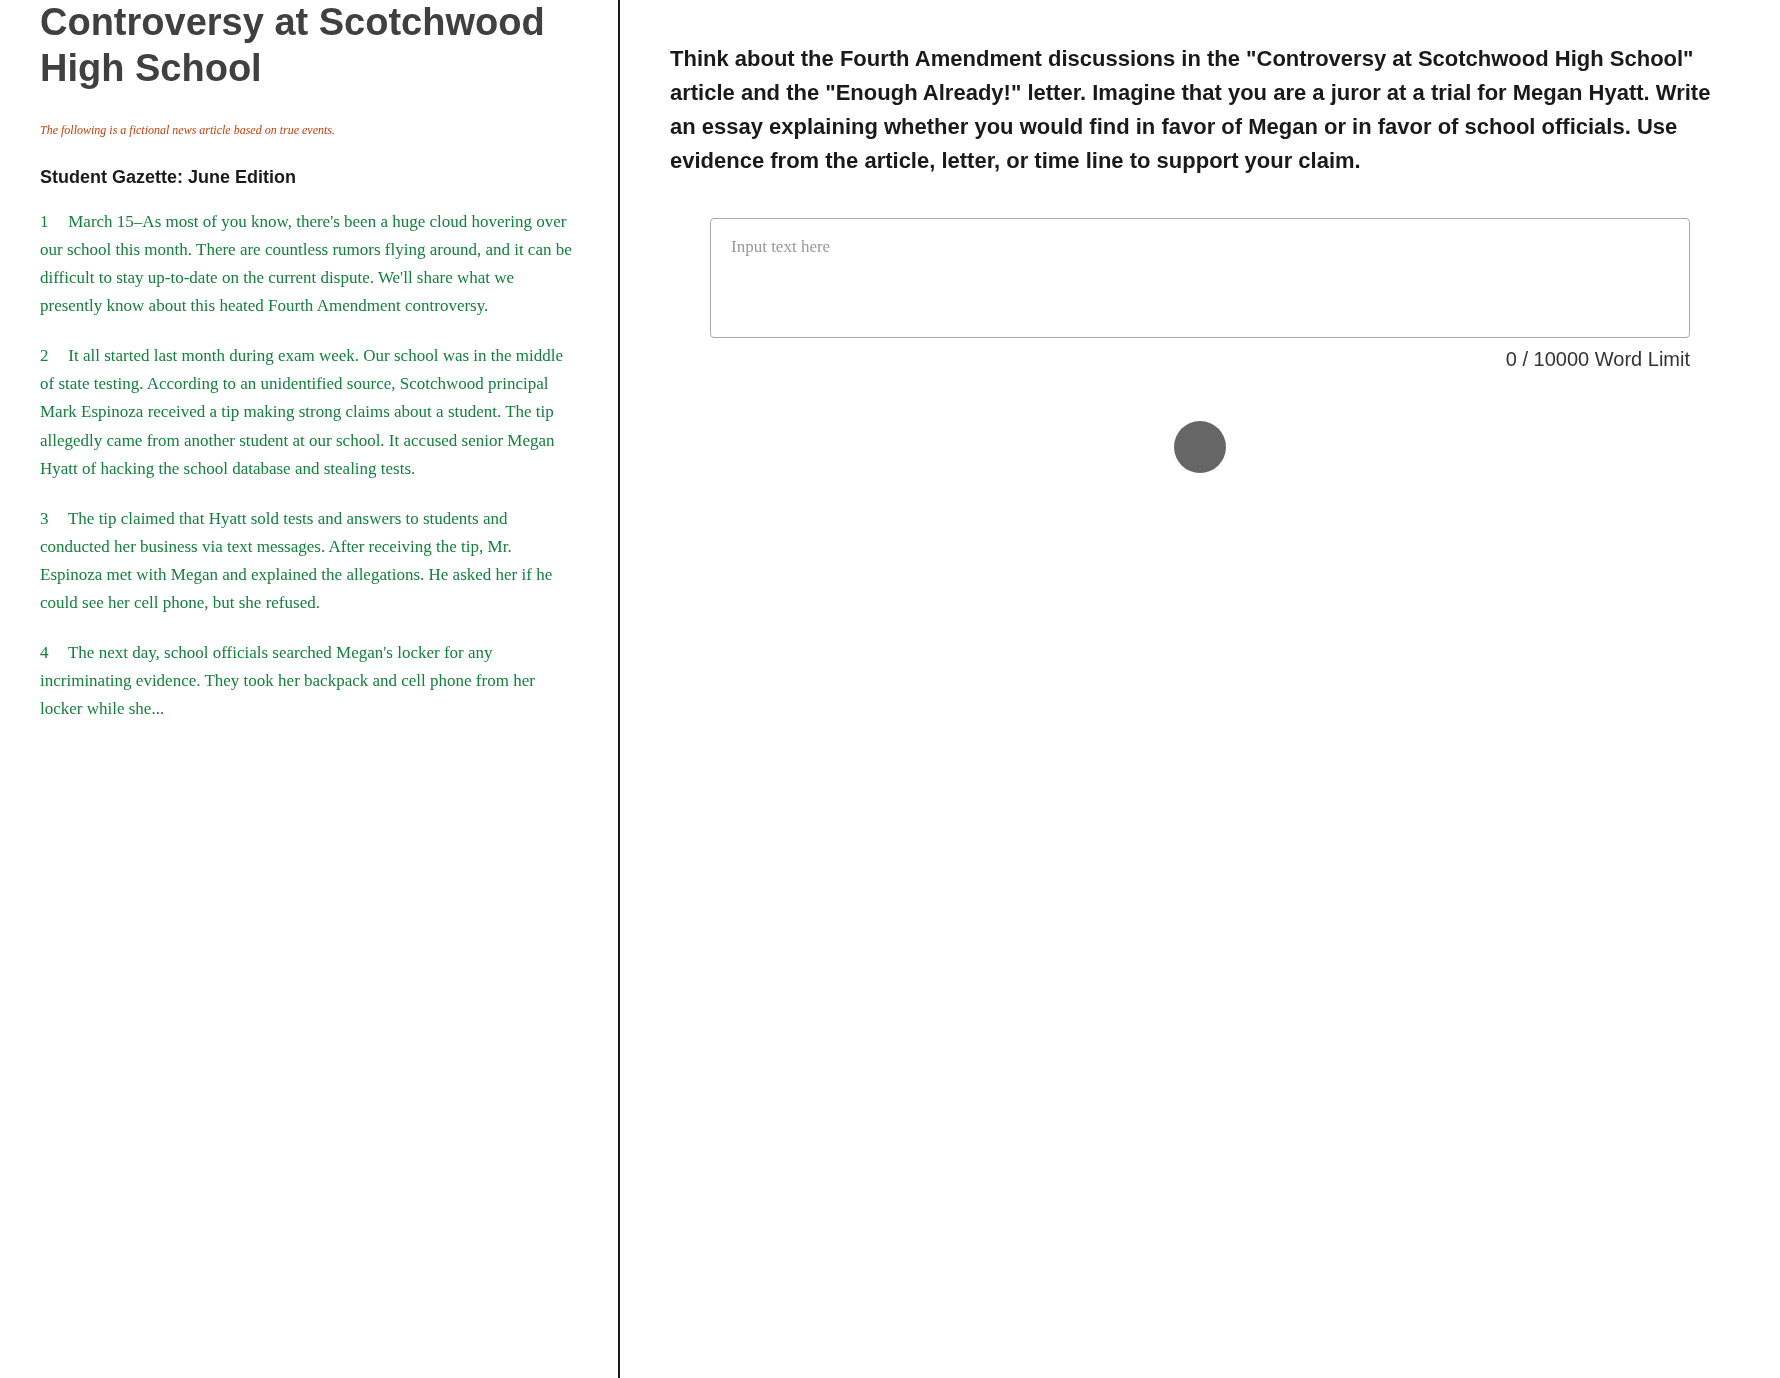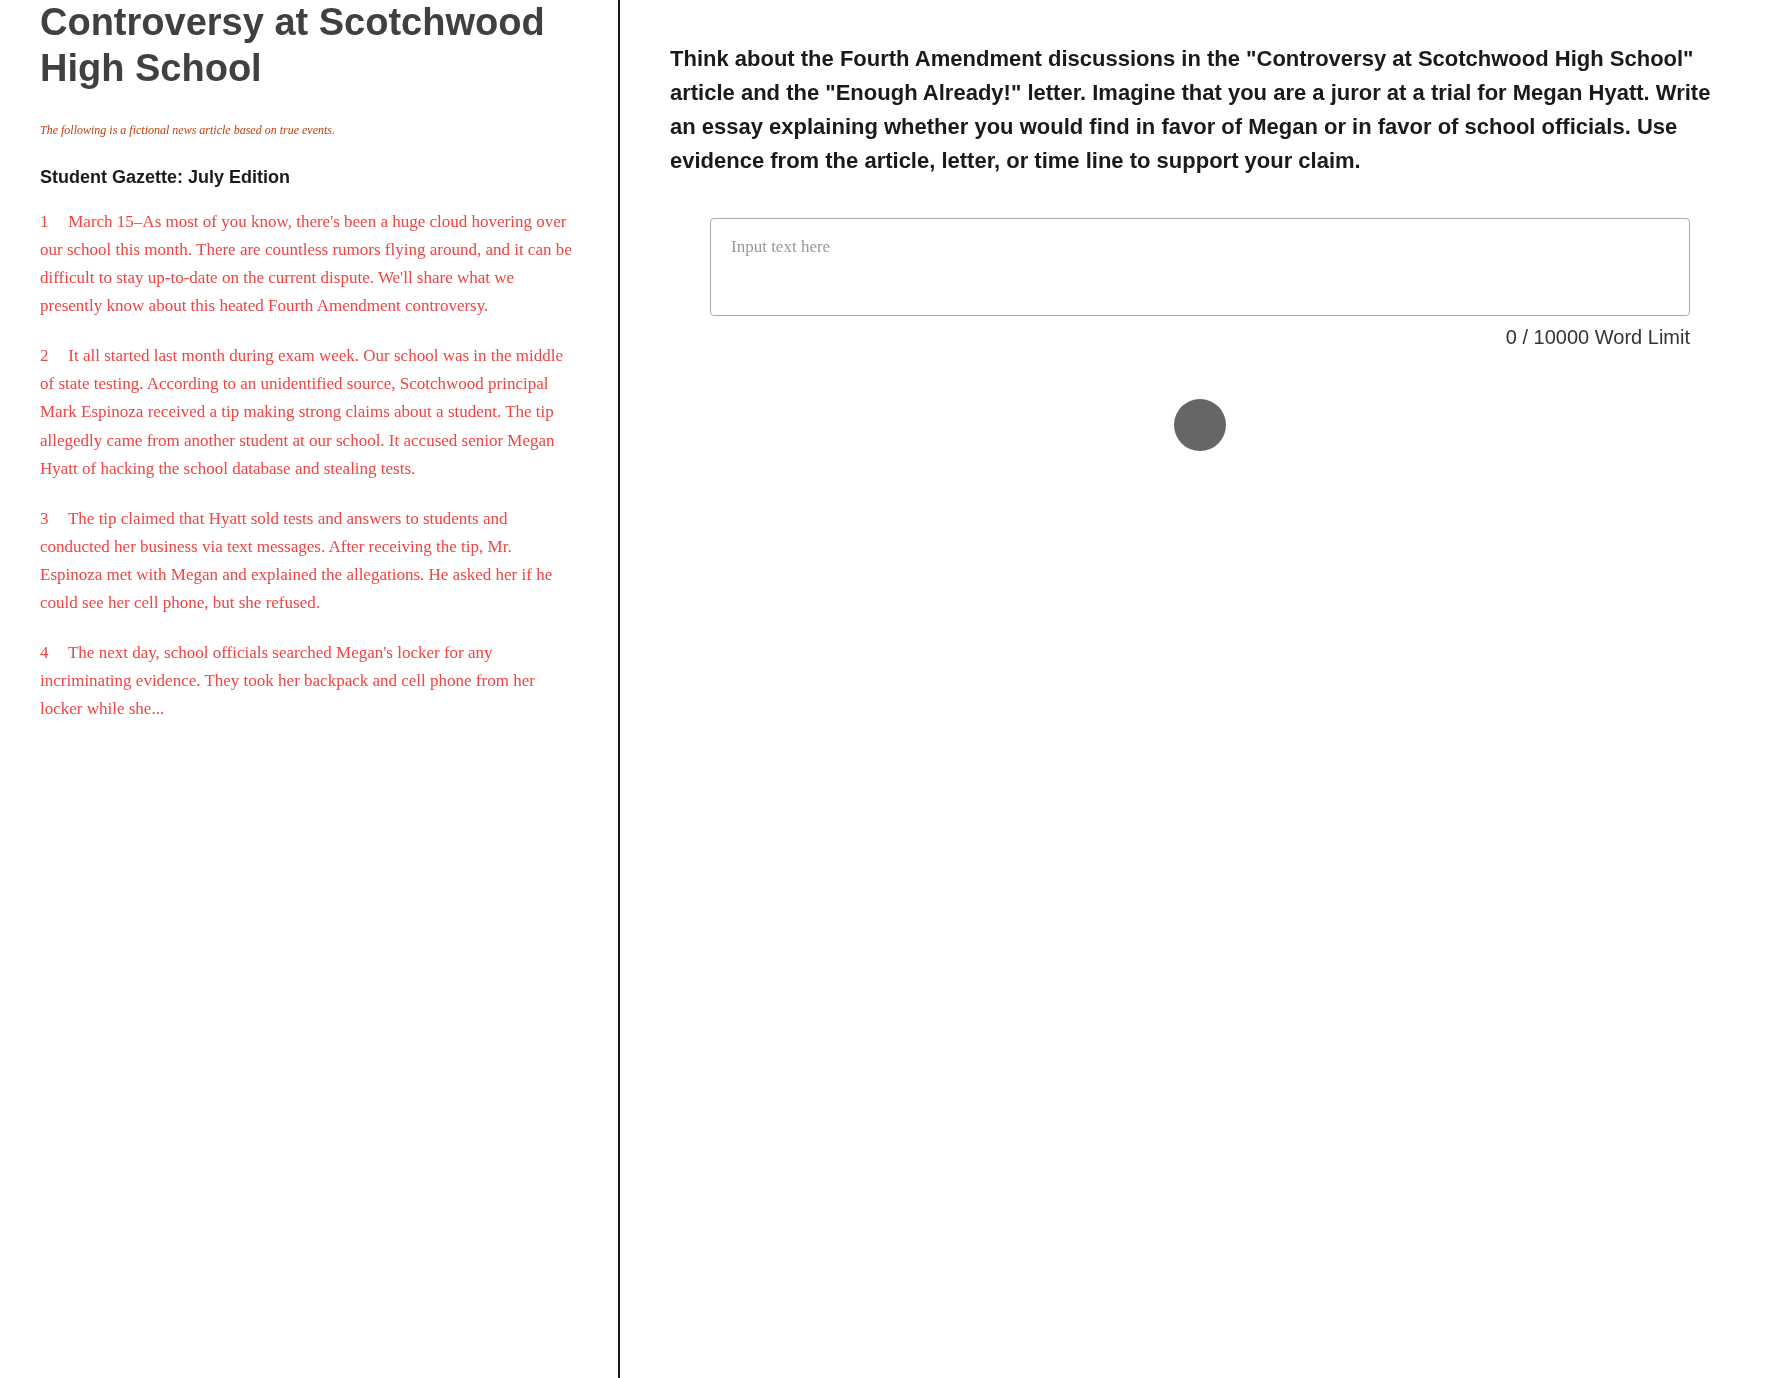--- a/index.html
+++ b/index.html
@@ -68,21 +68,21 @@
     .article-section-title {
       font-size: 18px;
       font-weight: bold;
       font-family: Arial, sans-serif;
       color: #1a1a1a;
       margin-bottom: 20px;
     }
 
     .article-paragraph {
       font-size: 17px;
-      color: #ef4444;
+      color: #15803d;
       line-height: 1.65;
       margin-bottom: 22px;
     }
 
     .paragraph-number {
       display: inline-block;
       width: 24px;
       font-size: 17px;
     }
 
@@ -105,21 +105,21 @@
 
     .text-area-container {
       display: flex;
       flex-direction: column;
       align-items: stretch;
       padding: 0 40px;
     }
 
     .essay-textarea {
       width: 100%;
-      height: 98px;
+      height: 120px;
       border: 1.5px solid #aaaaaa;
       border-radius: 4px;
       padding: 18px 20px;
       font-size: 17px;
       font-family: Georgia, serif;
       color: #14532d;
       resize: none;
       outline: none;
       background: #ffffff;
     }
@@ -147,21 +147,21 @@
 </head>
 <body>
 
 <div class="left-panel">
 
 
   <h1 class="article-title">Controversy at Scotchwood High School</h1>
 
   <p class="article-subtitle">The following is a fictional news article based on true events.</p>
 
-  <p class="article-section-title">Student Gazette: July Edition</p>
+  <p class="article-section-title">Student Gazette: June Edition</p>
 
   <p class="article-paragraph">
     <span class="paragraph-number">1</span>
     <span>March 15–As most of you know, there's been a huge cloud hovering over our school this month. There are countless rumors flying around, and it can be difficult to stay up-to-date on the current dispute. We'll share what we presently know about this heated Fourth Amendment controversy.</span>
   </p>
 
   <p class="article-paragraph">
     <span class="paragraph-number">2</span>
     <span>It all started last month during exam week. Our school was in the middle of state testing. According to an unidentified source, Scotchwood principal Mark Espinoza received a tip making strong claims about a student. The tip allegedly came from another student at our school. It accused senior Megan Hyatt of hacking the school database and stealing tests.</span>
   </p>

